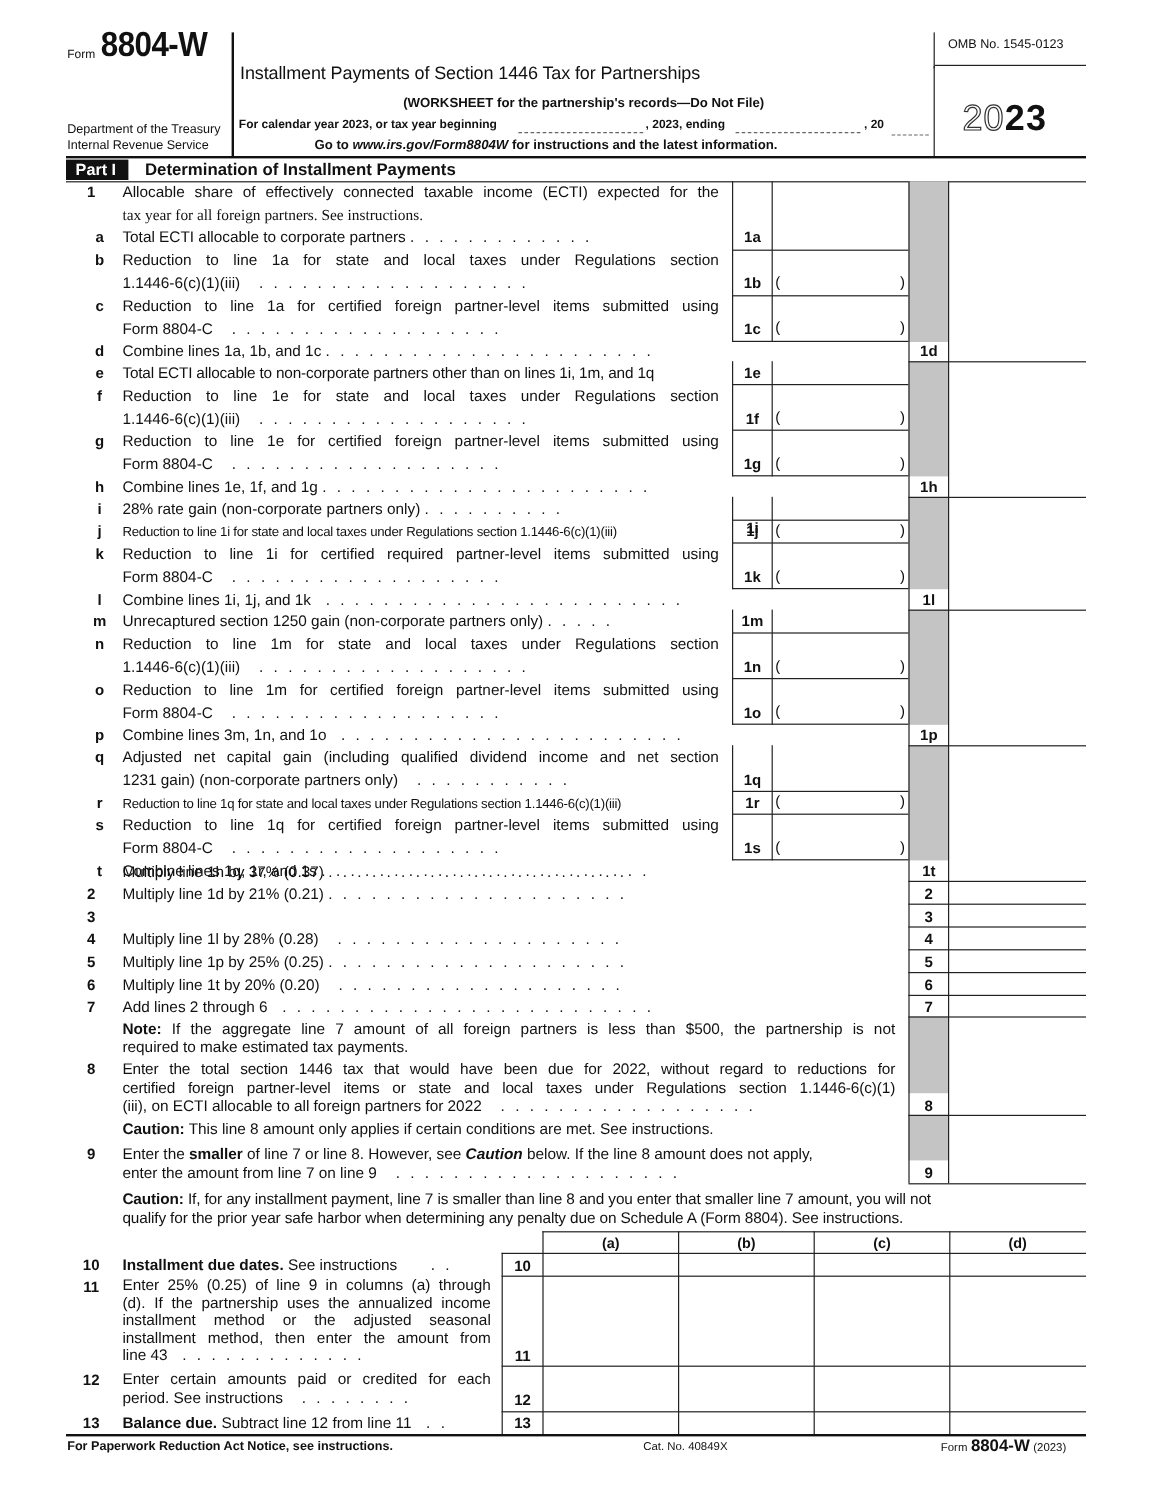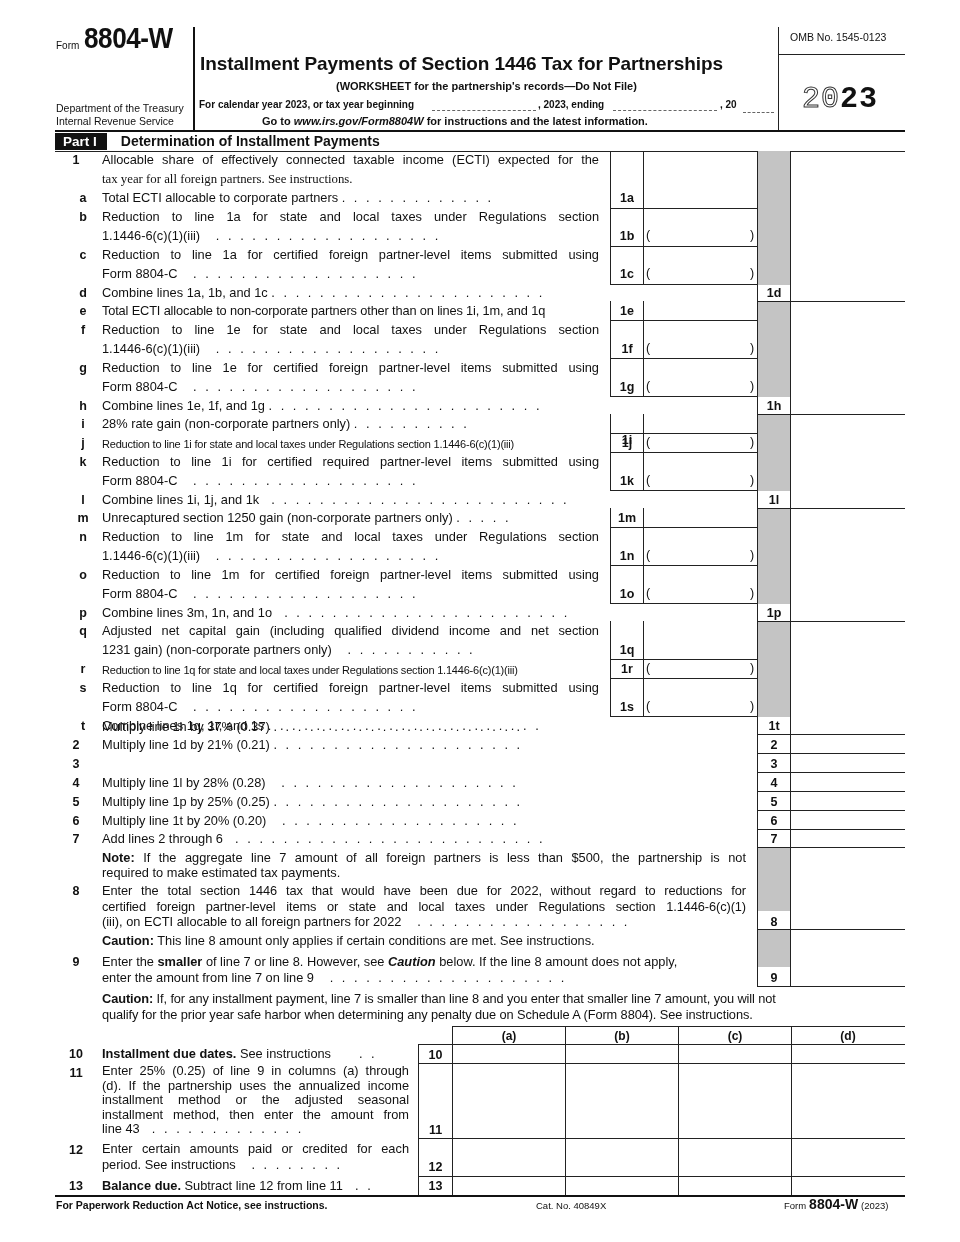--- a/index.html
+++ b/index.html
@@ -10,21 +10,21 @@
   .hline.thick { border-top: 2px solid #111; }
   .hline.med { border-top: 1.5px solid #222; }
   .vline { position: absolute; width: 0; border-left: 1px solid #222; }
   .vline.thick { border-left: 2px solid #111; }
   .shade { position: absolute; background: #c4c4c4; }
 
   
   .form-word { font-size: 10px; }
   .form-num { font-size: 29px; font-weight: 700; letter-spacing: -0.5px; transform: scaleX(0.9); transform-origin: left; }
   .dept { font-size: 10.5px; line-height: 13px; }
-  .title { font-size: 19px; font-weight: 700; letter-spacing: -0.1px; }
+  .title { font-size: 15px; font-weight: 400; letter-spacing: -0.1px; }
   .subtitle { font-size: 11px; font-weight: 700; }
   .calyear { font-size: 10px; font-weight: 700; }
   .goto { font-size: 11px; font-weight: 700; }
   .goto i { font-style: italic; }
   .omb { font-size: 10.5px; }
   .year { font-size: 30px; font-weight: 700; letter-spacing: 1px; }
   .year .outline { color: #fff; -webkit-text-stroke: 1px #333; font-weight: 400; }
   .dotted-field { position: absolute; border-bottom: 1px dashed #666; height: 0; }
 
   
@@ -69,21 +69,21 @@
   <div class="abs goto" style="left:262px;top:115px;">
     <span>Go to</span>
     <i>www.irs.gov/Form8804W</i>
     <span>for instructions and the latest information.</span>
   </div>
 
   <div class="vline" style="left:778px;top:55px;height:75px;"></div>
   <div class="vline" style="left:778px;top:27px;height:30px;"></div>
   <div class="abs omb" style="left:790px;top:31px;">OMB No. 1545-0123</div>
   <div class="hline" style="left:779px;top:54px;width:126px;"></div>
-  <div class="abs year" style="left:802px;top:84px;line-height:30px;font-family:Liberation Mono, monospace;">
+  <div class="abs year" style="left:802px;top:84px;line-height:30px;">
     <span class="outline">20</span><span>23</span>
   </div>
 
   <div class="hline thick" style="left:55px;top:130px;width:850px;"></div>
 </div>
 
 <div class="abs" style="left:55px;top:132px;height:18px;display:flex;align-items:center;">
   <span class="part-tag">Part I</span>
   <span class="part-title" style="margin-left:14px;">Determination of Installment Payments</span>
 </div>

